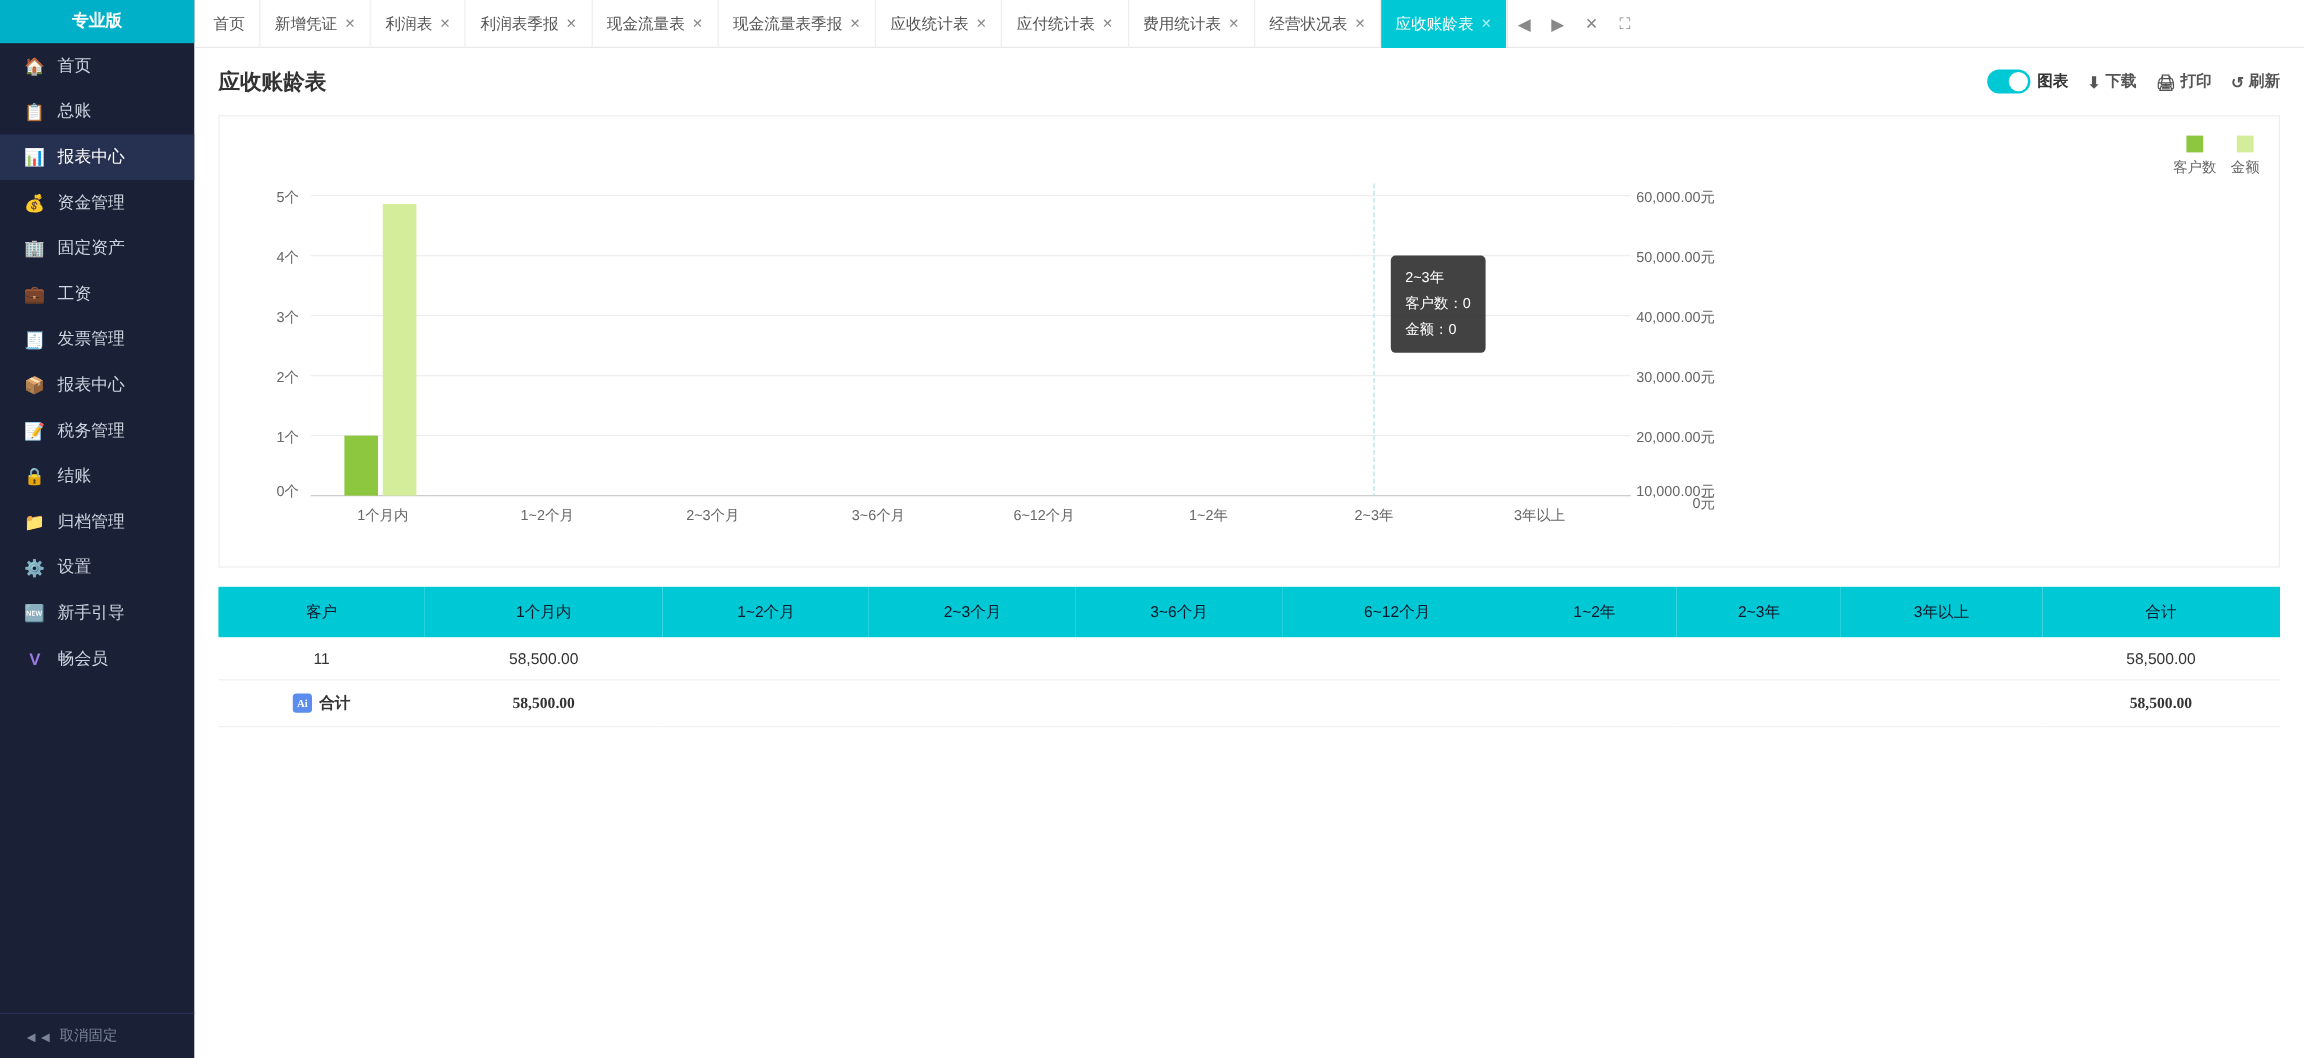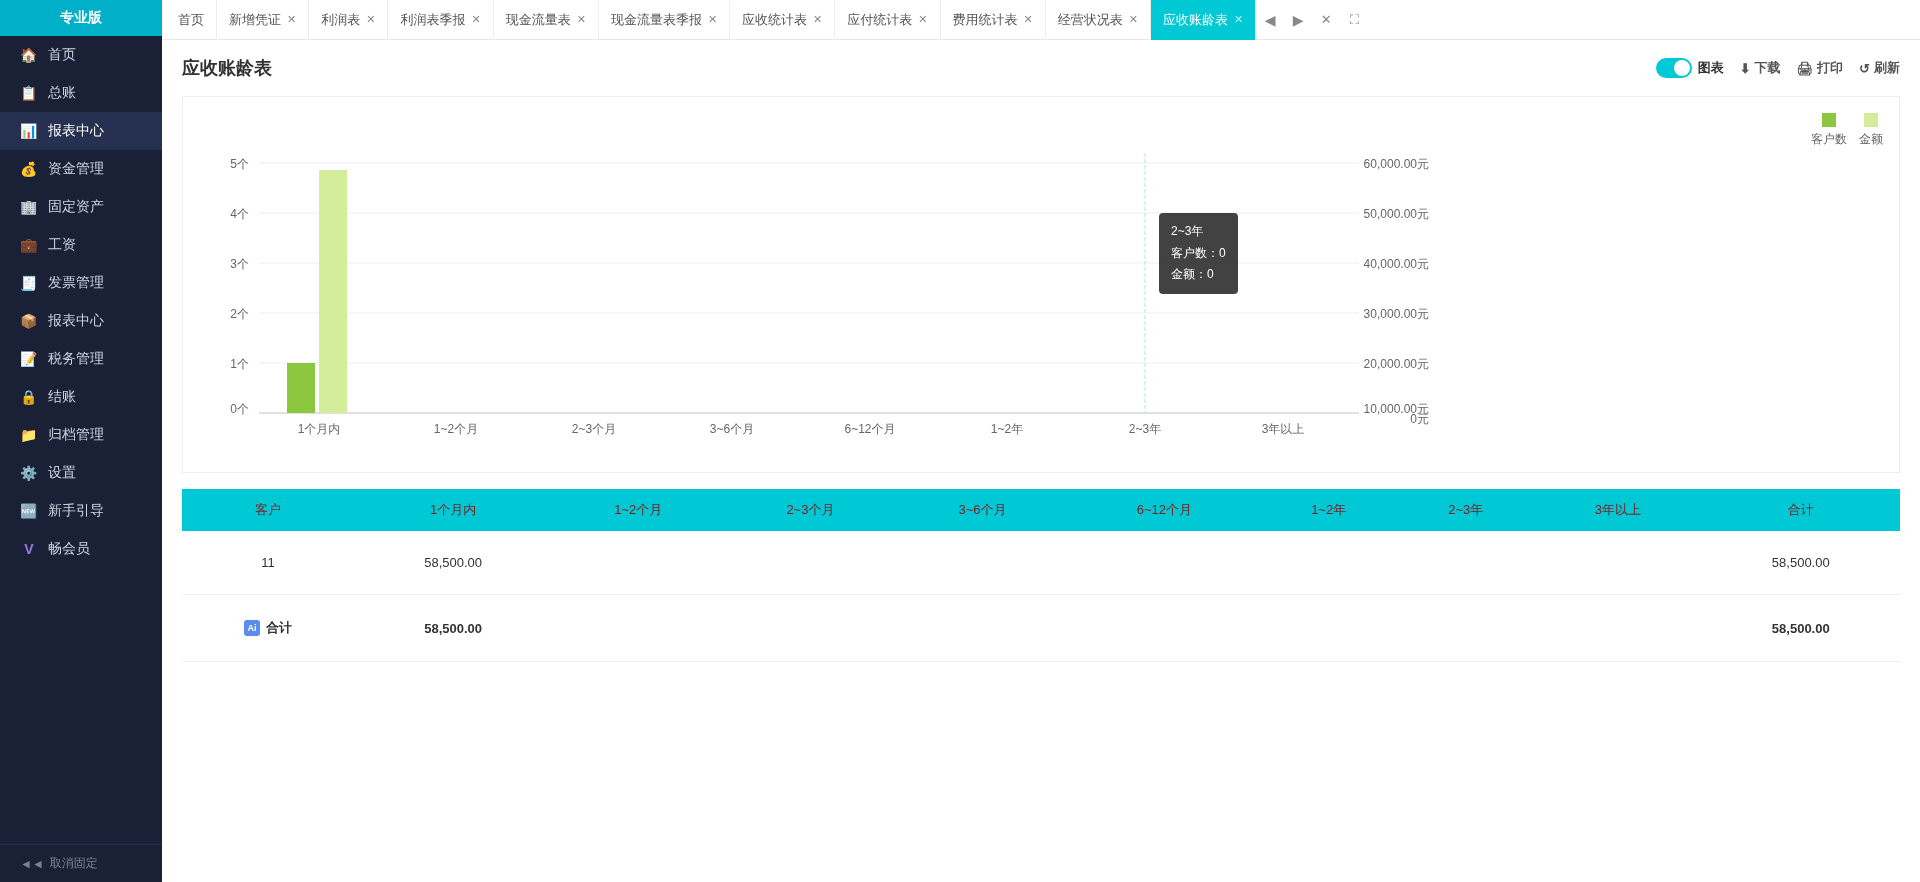--- a/index.html
+++ b/index.html
@@ -39,25 +39,25 @@
     .chart-title { font-size: 13px; color: #666; margin-bottom: 10px; }
     .chart-legend { position: absolute; top: 16px; right: 16px; display: flex; align-items: center; gap: 12px; font-size: 12px; color: #666; }
     .legend-item { display: flex; align-items: center; gap: 4px; flex-direction: column; }
     .legend-box { width: 14px; height: 14px; }
 
     
     .chart-svg-wrap { position: relative; }
 
     
     .data-table { width: 100%; border-collapse: collapse; }
-    .data-table thead tr { background: #00c8d4; color: #7f1d1d; }
+    .data-table thead tr { background: #00c8d4; color: #0f172a; }
     .data-table thead th { padding: 12px 8px; text-align: center; font-weight: normal; font-size: 13px; }
     .data-table tbody tr { border-bottom: 1px solid #f0f0f0; }
-    .data-table tbody td { padding: 24px 8px; text-align: center; font-size: 13px; color: #333; }
-    .data-table tbody tr.total-row td { font-weight: bold; }
+    .data-table tbody td { padding: 10px 8px; text-align: center; font-size: 13px; color: #333; }
+    .data-table tbody tr.total-row td { font-weight: bold; font-family: Liberation Serif, serif; }
     .total-label { display: flex; align-items: center; gap: 6px; justify-content: center; }
     .total-icon { width: 16px; height: 16px; background: #5b8dee; border-radius: 3px; display: inline-flex; align-items: center; justify-content: center; color: white; font-size: 9px; }
 
     
     .chart-tooltip { background: rgba(40,40,40,0.88); color: white; border-radius: 4px; padding: 8px 12px; font-size: 12px; position: absolute; pointer-events: none; line-height: 1.8; }
   </style>
 </head>
 <body>
 
 <div class="sidebar">

